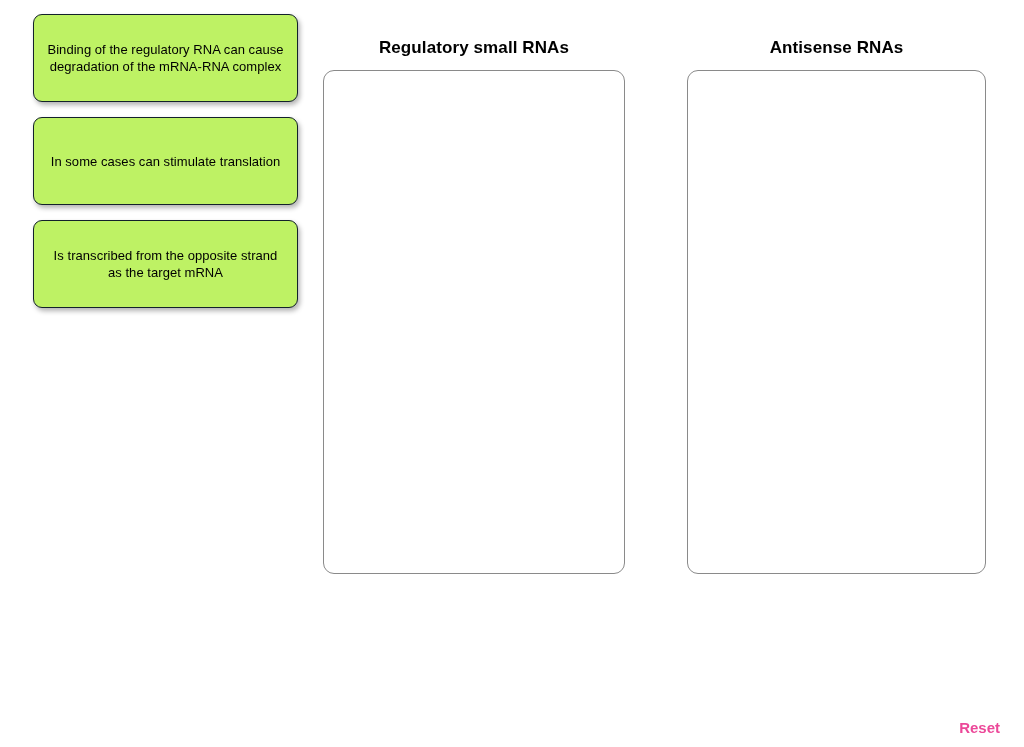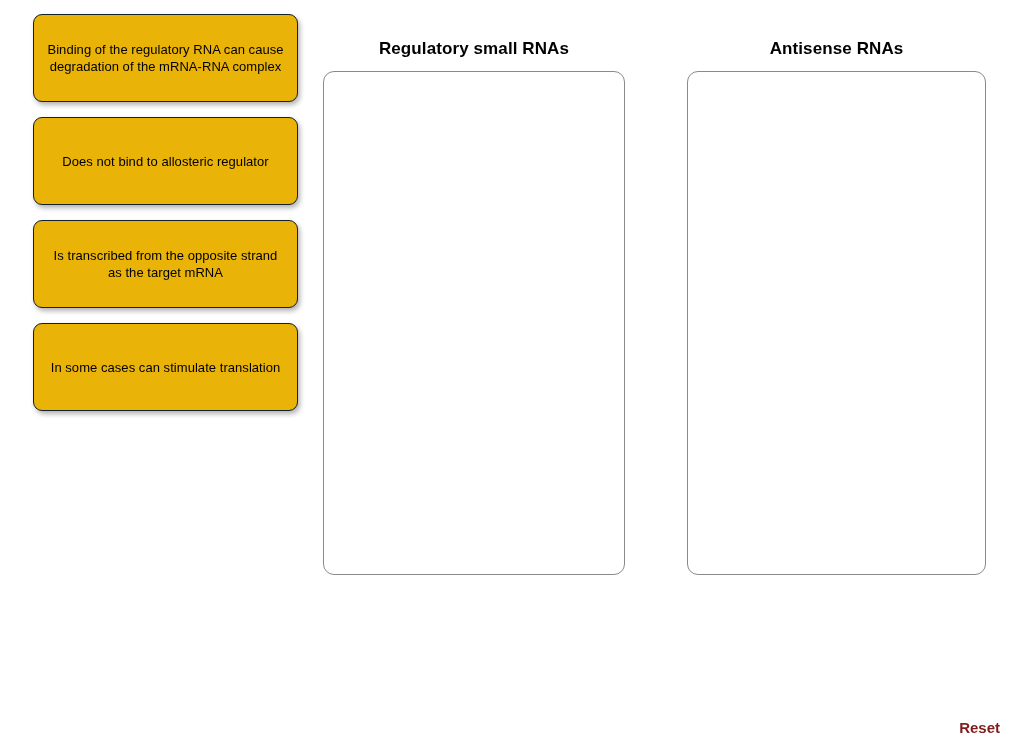--- a/index.html
+++ b/index.html
@@ -22,21 +22,21 @@
     position: absolute;
     left: 33px;
     top: 14px;
     width: 265px;
   }
   .drag-card {
     box-sizing: border-box;
     width: 265px;
     height: 88px;
     margin-bottom: 15px;
-    background: #eab308;
+    background: #bef264;
     border: 1.6px solid #13212b;
     border-radius: 9px;
     box-shadow: 2px 3px 5px rgba(0,0,0,0.30);
     display: flex;
     align-items: center;
     justify-content: center;
     text-align: center;
     padding: 4px 12px;
     cursor: move;
     user-select: none;
@@ -54,72 +54,69 @@
     top: 0;
   }
   #zone-col-left  { left: 323px; width: 302px; }
   #zone-col-right { left: 687px; width: 299px; }
 
   .zone-title {
     font-size: 17px;
     font-weight: bold;
     text-align: center;
     color: #000;
-    margin: 0;
-    padding-top: 39px;
+    margin: 12px;
+    padding-top: 26px;
     letter-spacing: 0.1px;
   }
   .drop-zone {
     box-sizing: border-box;
     margin-top: 12px;
     height: 504px;
     background: #ffffff;
     border: 1.1px solid #8a8a8a;
     border-radius: 11px;
   }
   #zone-col-left .drop-zone  { width: 302px; }
   #zone-col-right .drop-zone { width: 299px; }
 
   
   #reset-button {
     position: absolute;
     right: 24px;
     top: 719px;
     font-size: 15px;
     font-weight: bold;
-    color: #7f1d1d;
+    color: #ec4899;
     background: transparent;
     border: none;
     padding: 0;
     cursor: pointer;
     font-family: "Liberation Sans", sans-serif;
     margin-left: 15px;
   }
 </style>
 </head>
 <body>
 
 <div id="card-tray">
 
   <div class="drag-card">
     <span class="card-text">Binding of the regulatory RNA can cause degradation of the mRNA-RNA complex</span>
   </div>
 
 
 
+
   <div class="drag-card">
-    <span class="card-text">Does not bind to allosteric regulator</span>
+    <span class="card-text">In some cases can stimulate translation</span>
   </div>
 
   <div class="drag-card">
     <span class="card-text">Is transcribed from the opposite strand as the target mRNA</span>
-  </div>
-
-  <div class="drag-card">
-    <span class="card-text">In some cases can stimulate translation</span>
   </div>
 
 
 </div>
 
 <div class="zone-col" id="zone-col-left">
   <h2 class="zone-title">Regulatory small RNAs</h2>
   <div class="drop-zone"></div>
 </div>
 

